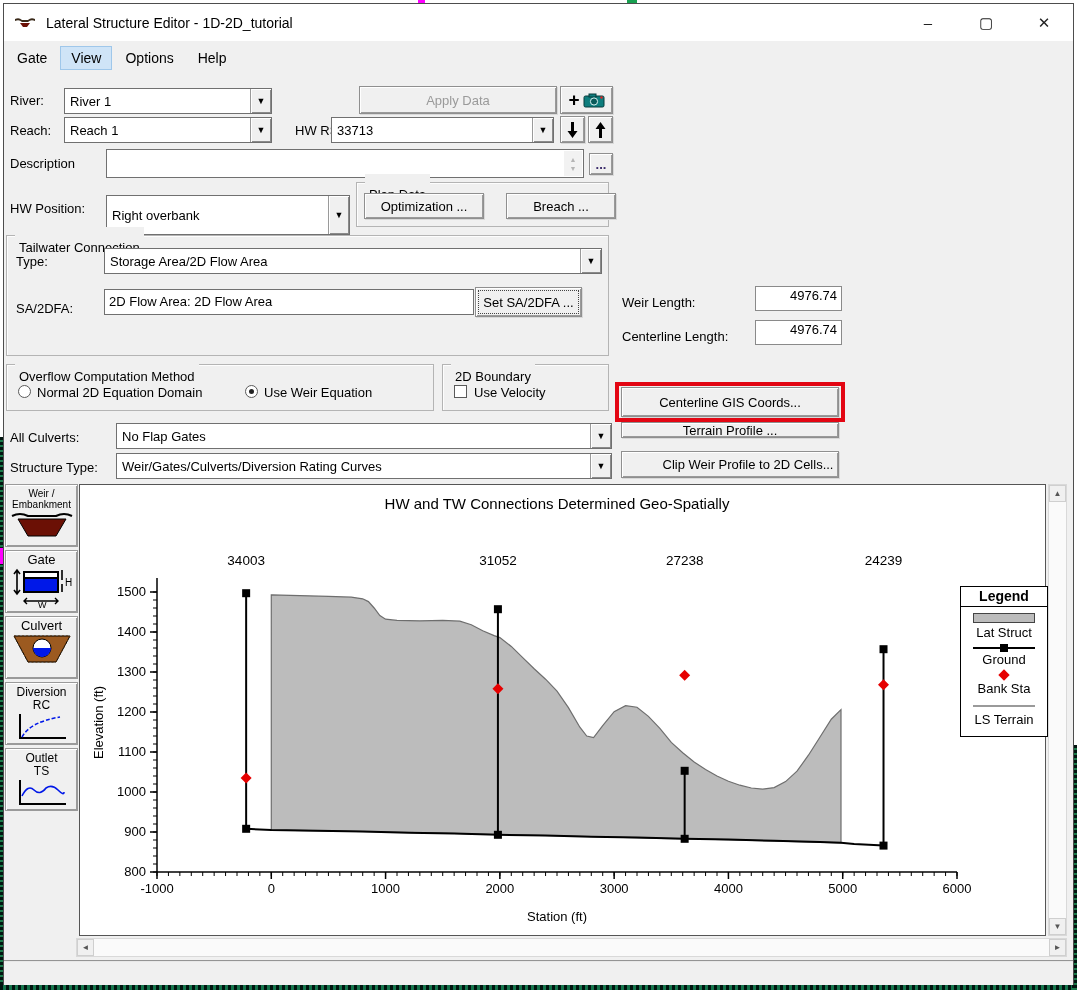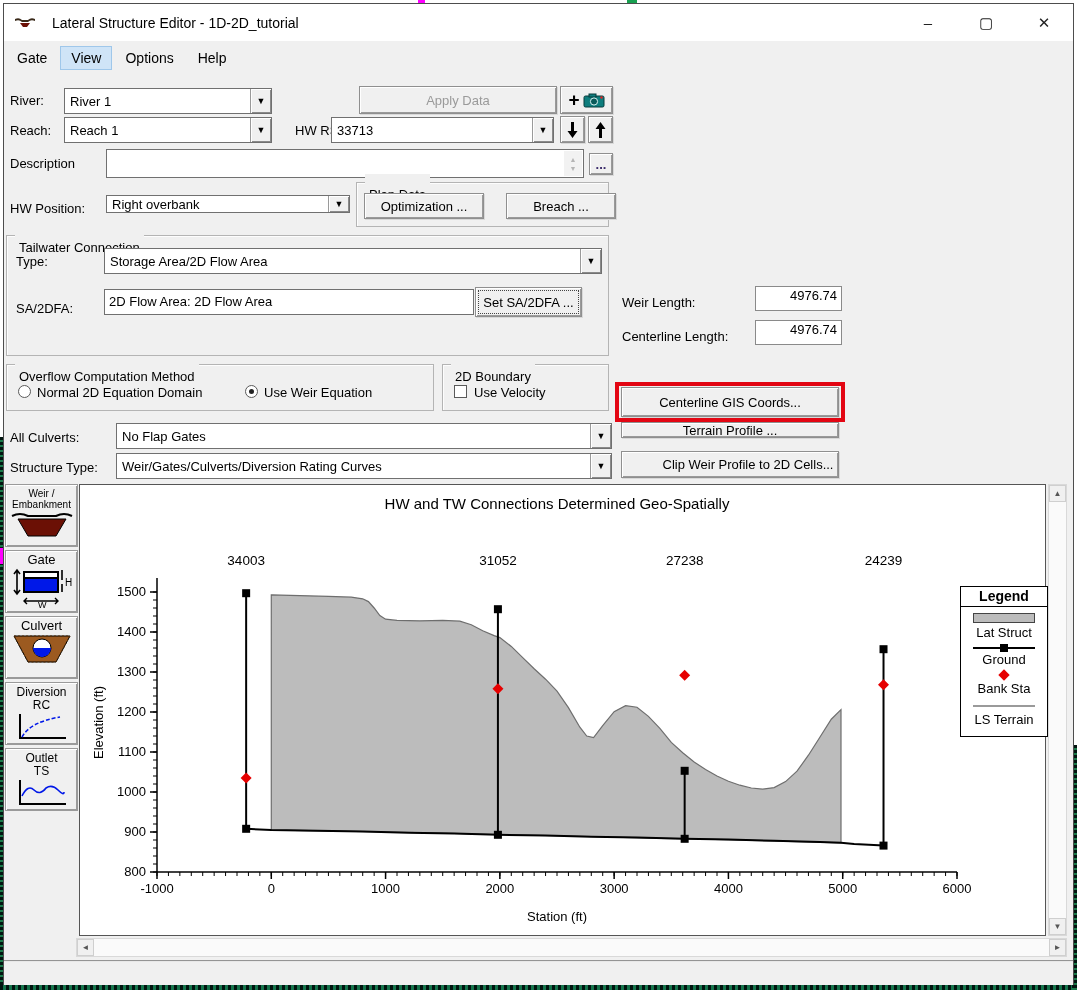--- a/index.html
+++ b/index.html
@@ -13,21 +13,21 @@
   .edge-right { position:absolute; right:0; top:745px; width:5px; height:245px;
     background:repeating-linear-gradient(180deg,#021510 0 3px,#1b7a4a 3px 5px); }
   .speck-magenta { position:absolute; background:#ff00ff; }
   .speck-green { position:absolute; background:#18a050; }
 
   .window { position:absolute; left:3px; top:3px; width:1071px; height:982px;
     background:#f0f0f0; border:1px solid #4d4d4d; }
 
   .titlebar { position:absolute; left:0; top:0; width:100%; height:37px; background:#fff; display:flex; align-items:center; }
   .title-icon { width:22px; height:16px; margin-left:10px; }
-  .title-text { margin-left:16px; font-size:14px; }
+  .title-text { margin-left:10px; font-size:14px; }
   .win-controls { position:absolute; right:0; top:0; height:37px; display:flex; }
   .win-btn { width:58px; height:37px; display:flex; align-items:center; justify-content:center; font-size:15px; color:#222; }
 
   .menubar { position:absolute; left:0; top:37px; width:100%; height:33px; background:#f0f0f0; display:flex; align-items:center; font-size:14px; }
   .menu-item { padding:4px 11px; margin-left:2px; }
   .menu-item.active { background:#cfe4f7; border:1px solid #9fc7ea; padding:3px 10px; }
 
   .lbl { position:absolute; white-space:nowrap; }
 
   .combo { position:absolute; background:#fff; border:1px solid #707070; display:flex; align-items:center; }
@@ -151,21 +151,21 @@
   <div class="textbox" style="left:102px;top:145px;width:478px;height:29px;">
     <span style="position:absolute;left:4px;top:5px;"></span>
     <div style="position:absolute;right:1px;top:1px;bottom:1px;width:18px;background:#f2f2f2;display:flex;flex-direction:column;align-items:center;justify-content:center;color:#b5b5b5;font-size:7px;line-height:9px;">
       <span>▲</span>
       <span>▼</span>
     </div>
   </div>
   <div class="btn" style="left:585px;top:149px;width:24px;height:22px;color:#3a2a6a;font-weight:bold;">...</div>
 
   <span class="lbl" style="left:6px;top:197px;">HW Position:</span>
-  <div class="combo" style="left:102px;top:191px;width:244px;height:18px;">
+  <div class="combo" style="left:102px;top:191px;width:244px;height:40px;">
     <span class="val">Right overbank</span>
     <span class="drop">▼</span>
   </div>
 
   <div class="groupbox" style="left:352px;top:178px;width:253px;height:45px;">
     <span class="gb-title">Plan Data</span>
   </div>
   <div class="btn" style="left:360px;top:189px;width:120px;height:26px;">Optimization ...</div>
   <div class="btn" style="left:488px;top:189px;width:110px;height:26px;margin-left:14px;">Breach ...</div>
 

